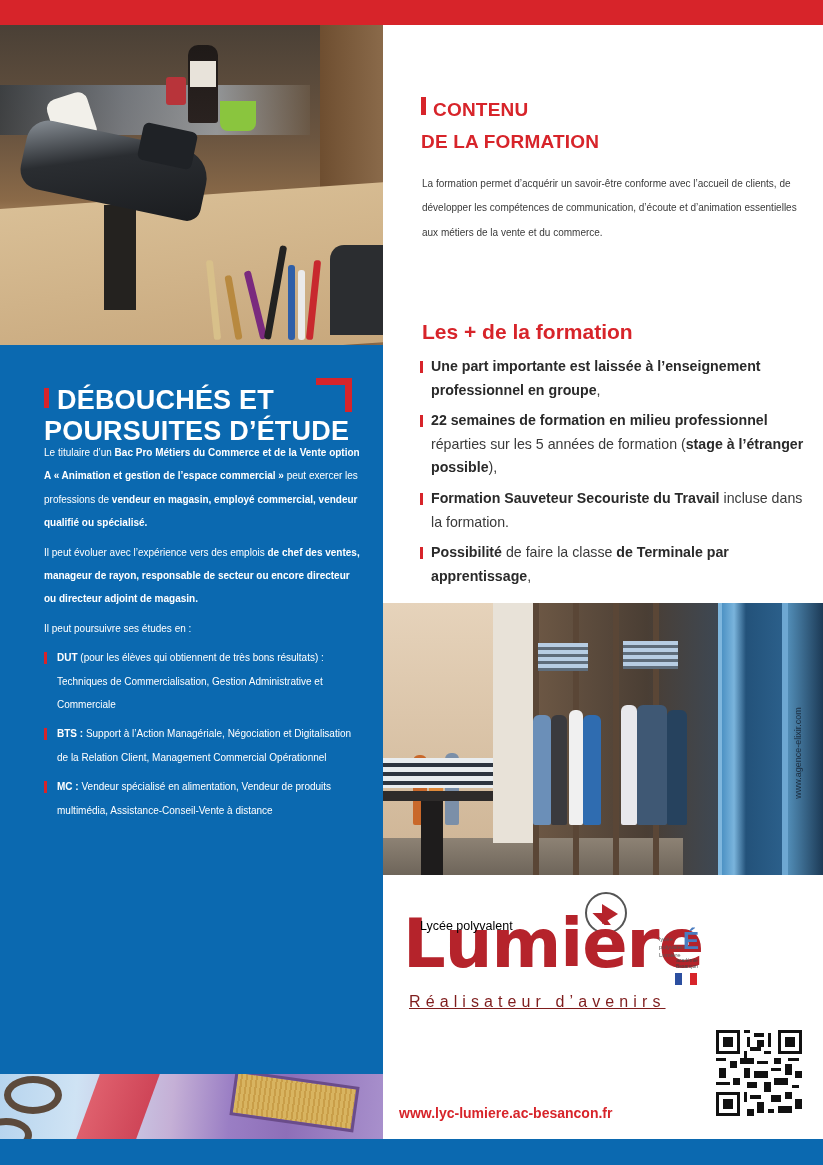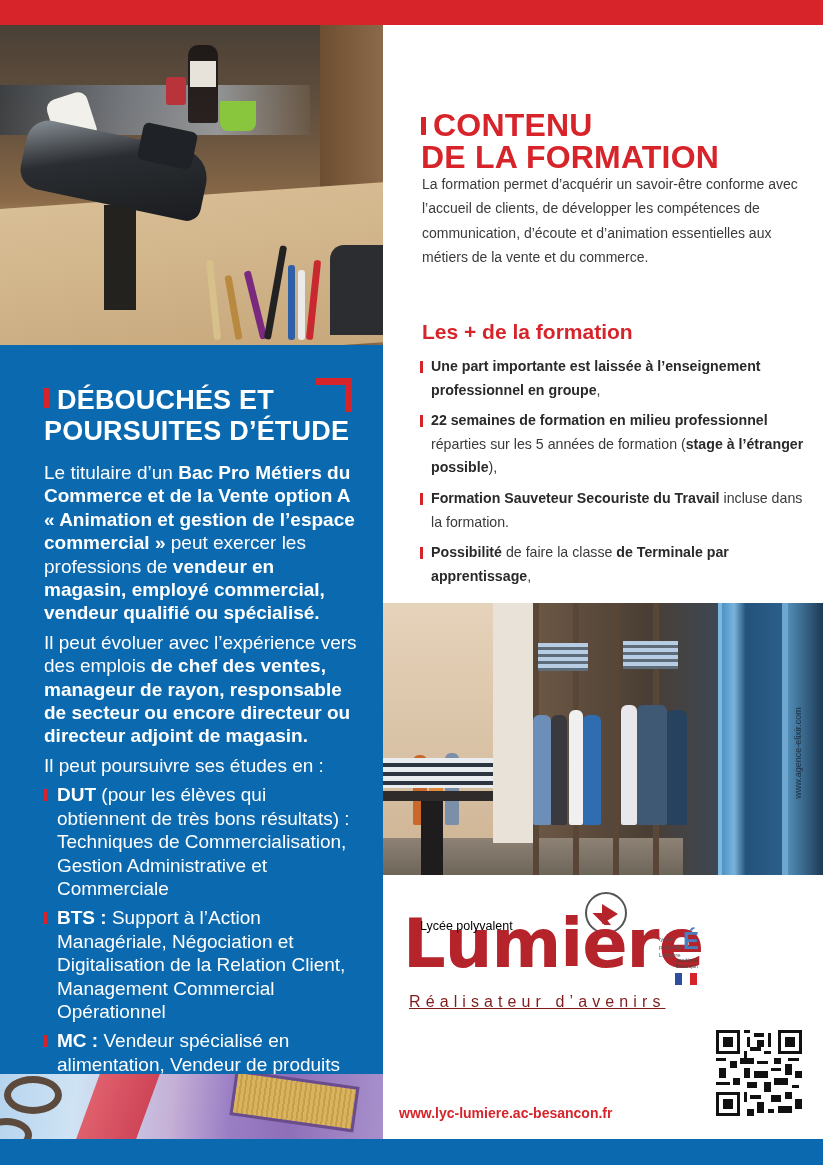--- a/index.html
+++ b/index.html
@@ -27,39 +27,39 @@
   .photo-counter .receipt { position: absolute; left: 50px; top: 70px; width: 42px; height: 44px; background: #f2f0ea; border-radius: 10px 10px 4px 4px; transform: rotate(-18deg); }
   .photo-counter .stand { position: absolute; left: 104px; top: 180px; width: 32px; height: 105px; background: #24221f; }
   .photo-counter .pens { position: absolute; left: 190px; top: 205px; width: 130px; height: 110px; }
   .photo-counter .pen { position: absolute; bottom: 0; width: 7px; border-radius: 3px; }
   .photo-counter .cash { position: absolute; left: 330px; top: 220px; width: 60px; height: 90px; background: #2b2d30; border-radius: 14px 0 0 0; }
 
   .blue-panel { position: absolute; left: 0; top: 320px; width: 383px; height: 729px; background: #0b69b0; color: #ffffff; padding-left: 36px; }
   .corner-mark { position: absolute; left: 316px; top: 33px; width: 36px; height: 34px; border-top: 7px solid #d7242a; border-right: 7px solid #d7242a; }
   .left-title { position: absolute; left: 44px; top: 40px; font-size: 27px; font-weight: bold; line-height: 31px; letter-spacing: 0.2px; }
   .left-title .bar { display: inline-block; width: 5px; height: 20px; background: #d7242a; margin-right: 8px; vertical-align: 1px; }
-  .left-body { position: absolute; left: 44px; top: 116px; width: 316px; font-size: 19px; line-height: 23.4px; }
+  .left-body { position: absolute; left: 44px; top: 96px; width: 316px; font-size: 10px; line-height: 23.4px; }
   .left-body p { margin-bottom: 6px; }
   .left-body b { font-weight: bold; }
   .left-body .light { font-weight: normal; }
   .bullet { position: relative; padding-left: 13px; margin-bottom: 6px; }
   .bullet .rb { position: absolute; left: 0; top: 6px; width: 3px; height: 12px; background: #d7242a; }
 
   .photo-euro { position: absolute; left: 0; top: 1049px; width: 383px; height: 65px; overflow: hidden;
     background: linear-gradient(95deg,#b6d4ee 0%,#cfe3f4 20%,#c5b0d6 45%,#9a7ec4 60%,#8e6fb8 75%,#a890cc 100%); }
   .photo-euro .o1 { position: absolute; left: 4px; top: 2px; width: 58px; height: 38px; border: 7px solid #5c4a3c; border-radius: 50%; }
   .photo-euro .o2 { position: absolute; left: -20px; top: 44px; width: 52px; height: 34px; border: 7px solid #5c4a3c; border-radius: 50%; }
   .photo-euro .red { position: absolute; left: 88px; top: 0; width: 60px; height: 65px; background: linear-gradient(90deg,#e24a56,#d03040); transform: skewX(-20deg); opacity: .85; }
   .photo-euro .chip { position: absolute; left: 232px; top: 4px; width: 125px; height: 46px; background: repeating-linear-gradient(90deg,#d8b460 0 3px,#c99e48 3px 5px); transform: rotate(8deg); border: 3px solid #6a4c8a; }
 
   
   .right-col { position: absolute; left: 383px; top: 25px; width: 440px; height: 1114px; background: #ffffff; }
-  .right-title { position: absolute; left: 38px; top: 69px; color: #d7242a; font-size: 32px; font-weight: bold; line-height: 32px; letter-spacing: 0.2px; margin-top: 15px; }
+  .right-title { position: absolute; left: 38px; top: 69px; color: #d7242a; font-size: 19px; font-weight: bold; line-height: 32px; letter-spacing: 0.2px; }
   .right-title .bar { display: inline-block; width: 5px; height: 18px; background: #d7242a; margin-right: 7px; vertical-align: 1px; }
-  .intro { position: absolute; left: 39px; top: 147px; width: 385px; font-size: 14px; line-height: 24.4px; color: #3a3a3a; }
+  .intro { position: absolute; left: 39px; top: 147px; width: 385px; font-size: 10px; line-height: 24.4px; color: #3a3a3a; }
   .plus-title { position: absolute; left: 39px; top: 295px; color: #d7242a; font-size: 21px; font-weight: bold; }
   .plus-list { position: absolute; left: 37px; top: 330px; width: 390px; font-size: 14.2px; line-height: 23.6px; color: #3a3a3a; }
   .plus-list .bullet { padding-left: 11px; margin-bottom: 7px; }
   .plus-list b { color: #2a2a2a; }
 
   .photo-store { position: absolute; left: 0; top: 578px; width: 440px; height: 272px; overflow: hidden;
     background: linear-gradient(90deg,#d9c3a6 0%,#c8aa86 20%,#6c5744 35%,#4a3e34 60%,#3b4a5a 80%,#5fa2cf 90%,#1c3a56 100%); }
   .photo-store .wall { position: absolute; left: 0; top: 0; width: 130px; height: 272px; background: linear-gradient(180deg,#e6d3bb,#cdb393); }
   .photo-store .pillar { position: absolute; left: 110px; top: 0; width: 40px; height: 240px; background: #e8e2d8; }
   .photo-store .shelf-unit { position: absolute; left: 150px; top: 0; width: 160px; height: 272px; background: repeating-linear-gradient(90deg,#5a4636 0 6px,transparent 6px 40px); }

